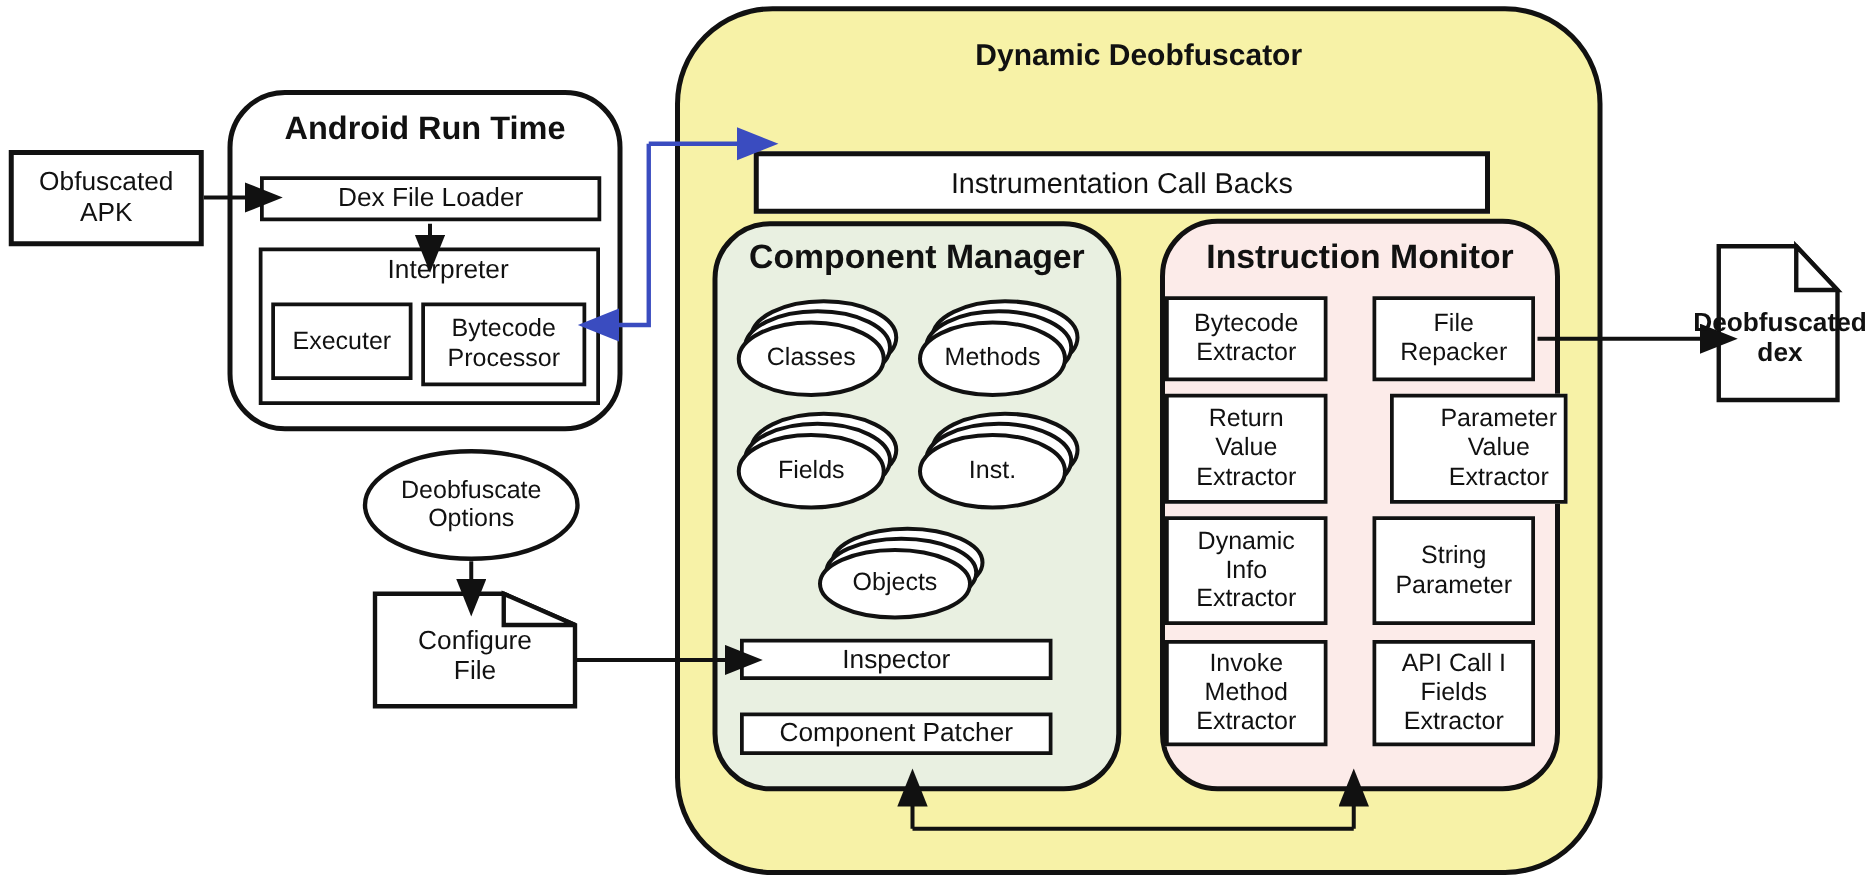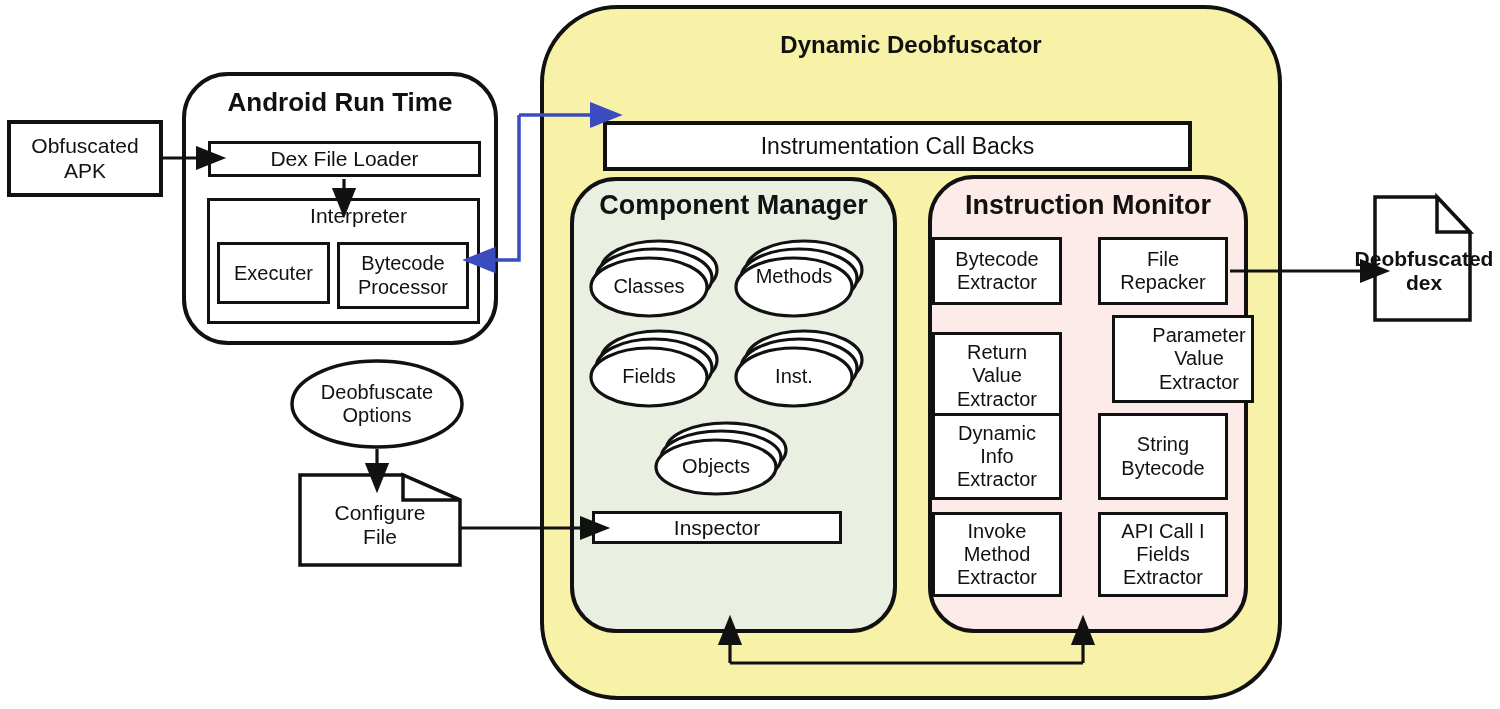--- a/index.html
+++ b/index.html
@@ -45,39 +45,40 @@
 
   <div class="abs box thick yellow r-big" style="left:540px; top:5px; width:742px; height:695px;"></div>
   <div class="abs ctr title f24" style="left:540px; top:30px; width:742px; height:30px;">Dynamic Deobfuscator</div>
 
   <div class="abs box thick f23" style="left:603px; top:88px; width:589px; height:50px;margin-top:33px;">Instrumentation Call Backs</div>
 
   <div class="abs box thick green r-med" style="left:570px; top:177px; width:327px; height:456px;"></div>
   <div class="abs ctr title f22" style="left:570px; top:191px; width:327px; height:28px;">Component Manager</div>
 
   <div class="abs box f21" style="left:592px; top:511px; width:250px; height:33px;">Inspector</div>
+  <div class="abs box f21" style="left:592px; top:570px; width:250px; height:34px;">Component Patcher</div>
 
   <div class="abs box thick pink r-med" style="left:928px; top:175px; width:320px; height:458px;"></div>
   <div class="abs ctr title f22" style="left:928px; top:191px; width:320px; height:28px;">Instruction Monitor</div>
 
   <div class="abs box lbl f20" style="left:932px;  top:237px; width:130px; height:68px;">Bytecode
 Extractor</div>
   <div class="abs box lbl f20" style="left:1098px; top:237px; width:130px; height:68px;">File
 Repacker</div>
-  <div class="abs box lbl f20" style="left:932px;  top:315px; width:130px; height:88px;margin-top:17px;">Return
+  <div class="abs box lbl f20" style="left:932px;  top:315px; width:130px; height:88px;">Return
 Value
 Extractor</div>
   <div class="abs box lbl f20" style="left:1112px; top:315px; width:142px; height:88px;padding-left:32px;">Parameter
 Value
 Extractor</div>
   <div class="abs box lbl f20" style="left:932px;  top:413px; width:130px; height:87px;">Dynamic
 Info
 Extractor</div>
   <div class="abs box lbl f20" style="left:1098px; top:413px; width:130px; height:87px;">String
-Bytecode</div>
+Parameter</div>
   <div class="abs box lbl f20" style="left:932px;  top:512px; width:130px; height:85px;">Invoke
 Method
 Extractor</div>
   <div class="abs box lbl f20" style="left:1098px; top:512px; width:130px; height:85px;">API Call I
 Fields
 Extractor</div>
 
   <svg class="overlay" width="1500" height="709" viewBox="0 0 1500 709">
     <defs>
       <marker id="arrB" orient="auto" markerWidth="10" markerHeight="9" refX="1" refY="3.8">
@@ -144,21 +145,21 @@
       <path d="M519,115 V260 H492" marker-end="url(#arrBlue)"></path>
     </g>
   </svg>
 
   <div class="float-lbl ctr lbl f20" style="left:292px; top:380px; width:170px; height:48px;">Deobfuscate
 Options</div>
   <div class="float-lbl ctr lbl f21" style="left:300px; top:496px; width:160px; height:58px;">Configure
 File</div>
 
   <div class="float-lbl ctr lbl f20" style="left:589px; top:274px; width:120px; height:26px;">Classes</div>
-  <div class="float-lbl ctr lbl f20" style="left:734px; top:264px; width:120px; height:26px;text-align:center;">Methods</div>
+  <div class="float-lbl ctr lbl f20" style="left:734px; top:274px; width:120px; height:26px;text-align:center;">Methods</div>
   <div class="float-lbl ctr lbl f20" style="left:589px; top:364px; width:120px; height:26px;">Fields</div>
   <div class="float-lbl ctr lbl f20" style="left:734px; top:364px; width:120px; height:26px;">Inst.</div>
   <div class="float-lbl ctr lbl f20" style="left:656px; top:454px; width:120px; height:26px;">Objects</div>
 
   <div class="float-lbl ctr lbl title f21" style="left:1340px; top:240px; width:168px; height:62px;">Deobfuscated
 dex</div>
 
 </div>
 
 </body></html>

